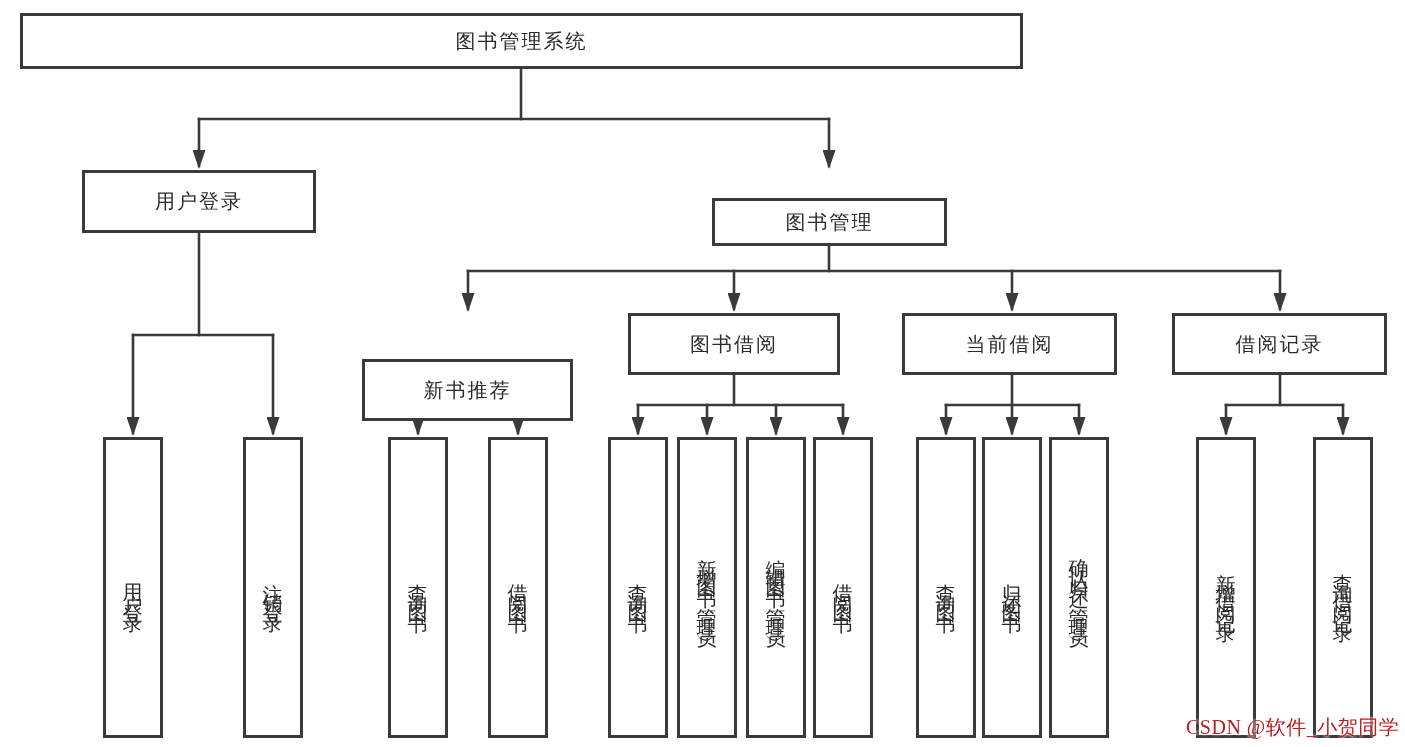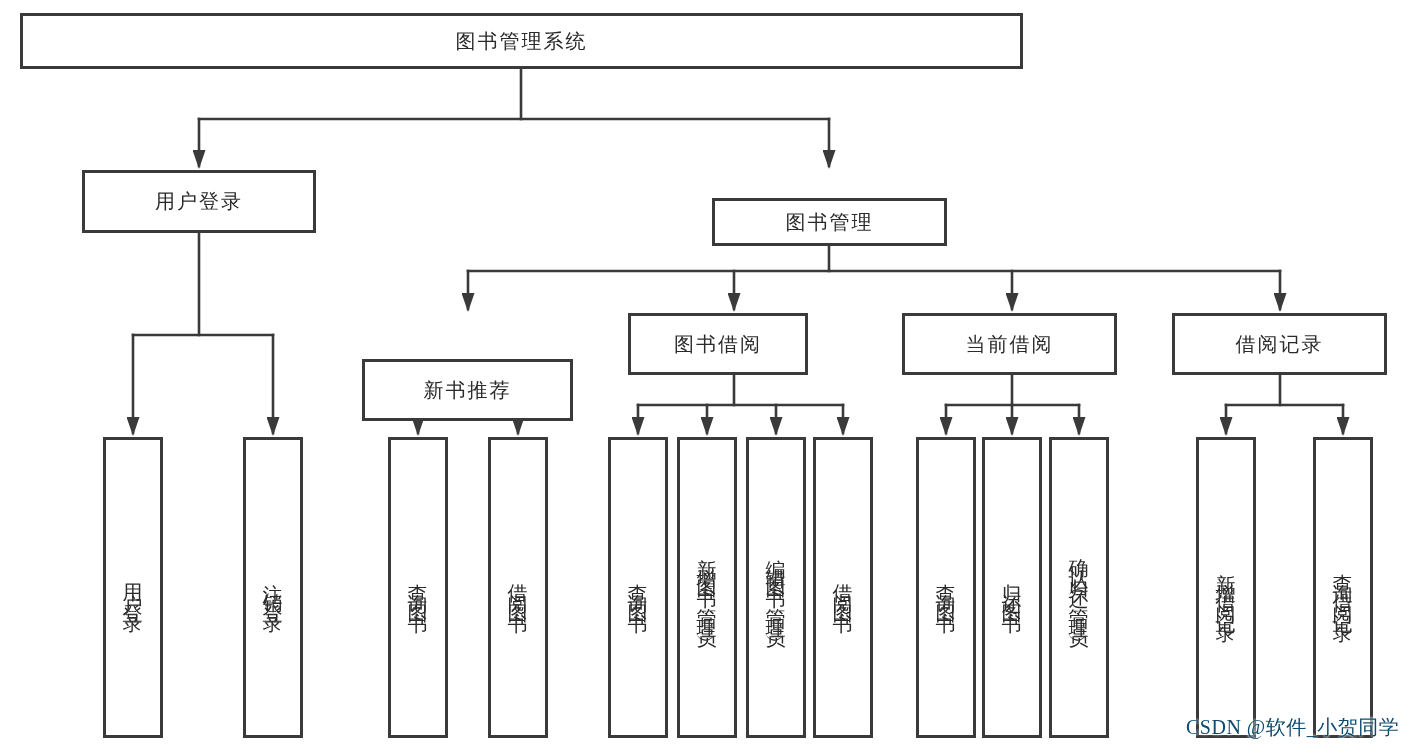--- a/index.html
+++ b/index.html
@@ -47,21 +47,21 @@
     letter-spacing: 10px;
     line-height: 54px;
     z-index: 2;
   }
   .watermark {
     position: absolute;
     left: 1186px;
     top: 714px;
     z-index: 3;
     font-size: 20px;
-    color: #0c4a6e;
+    color: #b91c1c;
     letter-spacing: 0.5px;
     white-space: nowrap;
     text-shadow: 0 0 3px #ffffff, 0 0 3px #ffffff;
   }
 </style>
 </head>
 <body>
 
 <div class="canvas">
 
@@ -114,21 +114,21 @@
       <line x1="1343" y1="405" x2="1343" y2="433" marker-end="url(#arrow)"></line>
     </g>
   </svg>
 
   <div class="node" style="left:20px; top:13px; width:1003px; height:56px;">图书管理系统</div>
 
   <div class="node" style="left:82px; top:170px; width:234px; height:63px;">用户登录</div>
   <div class="node" style="left:712px; top:170px; width:235px; height:48px;margin-top:28px;">图书管理</div>
 
   <div class="node" style="left:362px; top:313px; width:211px; height:62px;margin-top:46px;">新书推荐</div>
-  <div class="node" style="left:628px; top:313px; width:180px; height:62px;">图书借阅</div>
+  <div class="node" style="left:628px; top:313px; width:212px; height:62px;">图书借阅</div>
   <div class="node" style="left:902px; top:313px; width:215px; height:62px;">当前借阅</div>
   <div class="node" style="left:1172px; top:313px; width:215px; height:62px;">借阅记录</div>
 
   <div class="leaf" style="left:103px; top:437px; width:60px; height:301px;">用户登录</div>
   <div class="leaf" style="left:243px; top:437px; width:60px; height:301px;">注销登录</div>
 
   <div class="leaf" style="left:388px; top:437px; width:60px; height:301px;">查询图书</div>
   <div class="leaf" style="left:488px; top:437px; width:60px; height:301px;">借阅图书</div>
 
   <div class="leaf" style="left:608px; top:437px; width:60px; height:301px;">查询图书</div>

